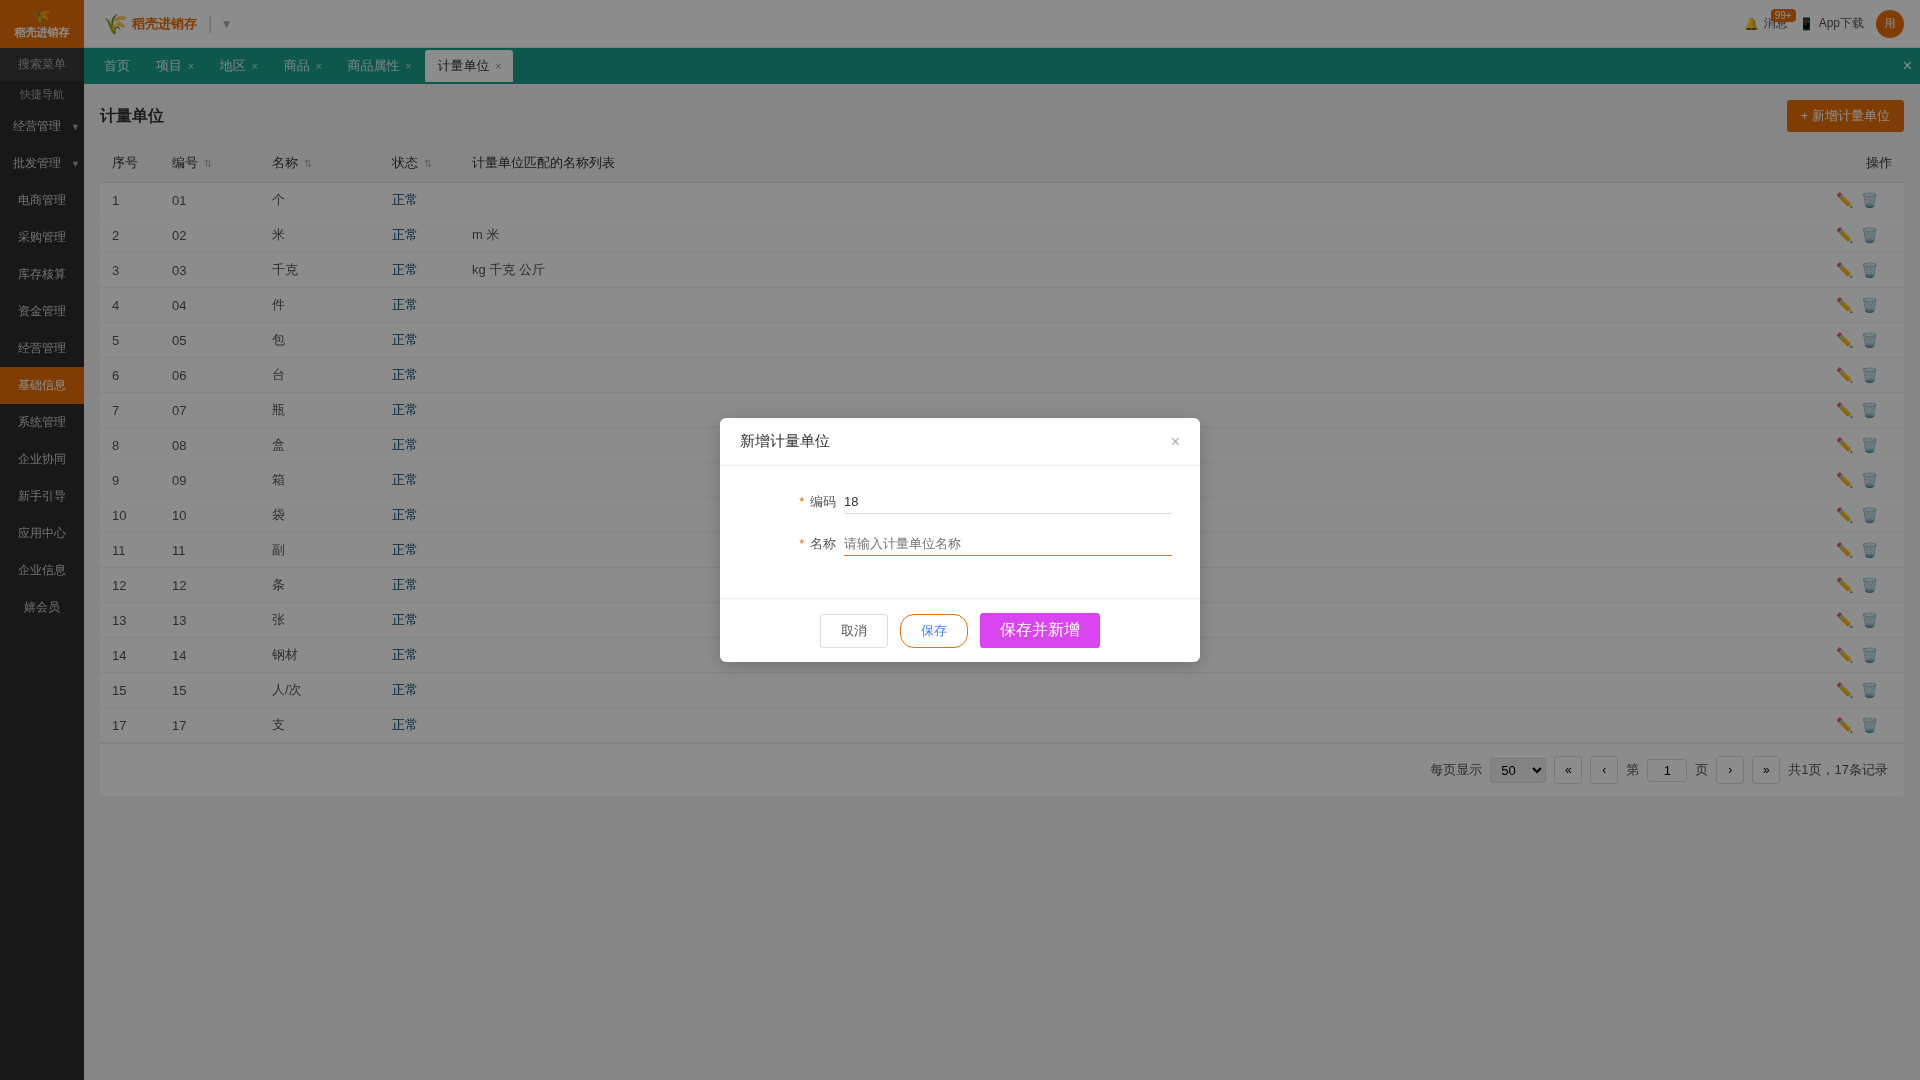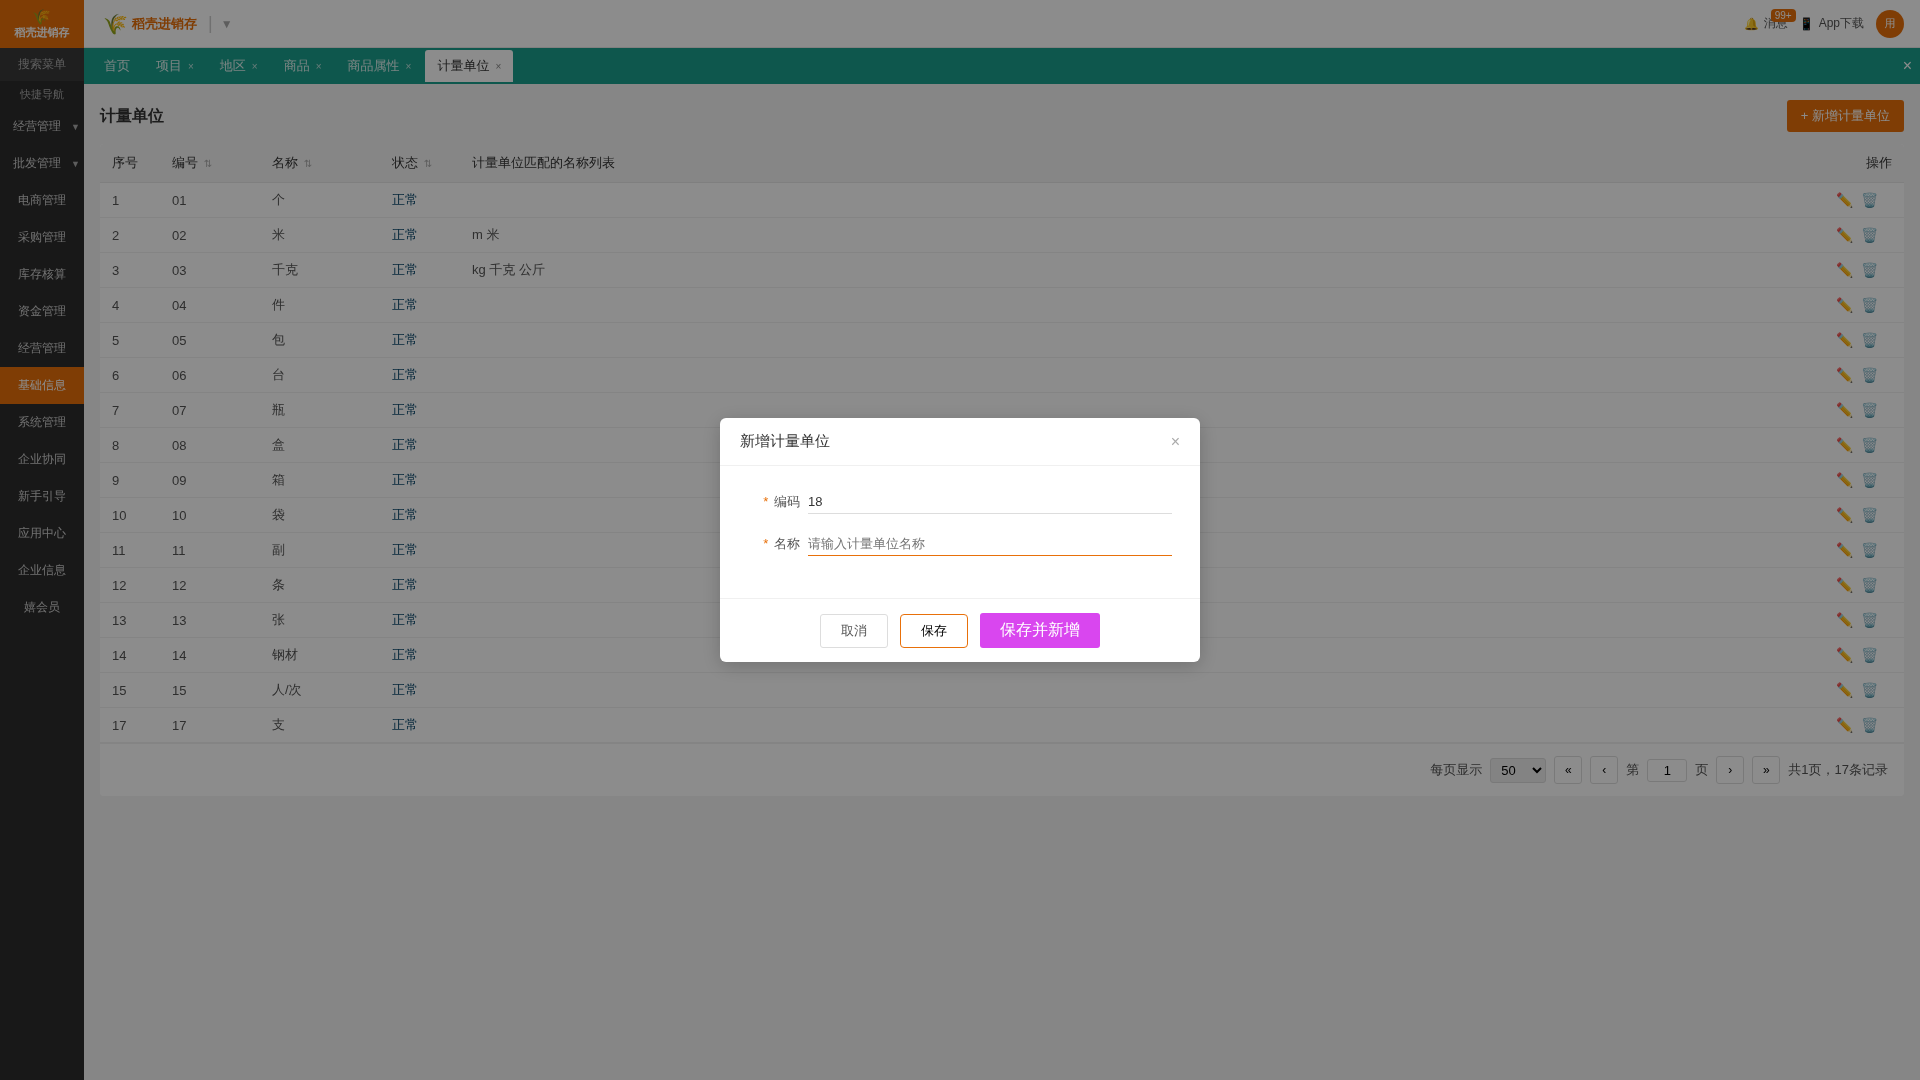--- a/index.html
+++ b/index.html
@@ -214,21 +214,21 @@
       padding: 14px 20px;
       border-bottom: 1px solid #f0f0f0;
       display: flex;
       align-items: center;
       justify-content: space-between;
       font-size: 15px;
       font-weight: 500;
       color: #333;
     }
     .modal-close { cursor: pointer; color: #aaa; font-size: 16px; }
-    .modal-body { padding: 24px 28px; }
+    .modal-body { padding: 24px 28px; margin-left: 36px; }
     .form-row {
       display: flex;
       align-items: center;
       margin-bottom: 18px;
     }
     .form-label {
       width: 60px;
       text-align: right;
       font-size: 13px;
       color: #555;
@@ -260,24 +260,24 @@
       background: white;
       border-radius: 3px;
       cursor: pointer;
       font-size: 13px;
       color: #555;
     }
     .btn-save {
       padding: 7px 20px;
       border: 1px solid #e8700a;
       background: white;
-      border-radius: 4px;
+      border-radius: 14px;
       cursor: pointer;
       font-size: 13px;
-      color: #000000;
+      color: #3b82f6;
     }
     .btn-save-new {
       padding: 7px 20px;
       border: none;
       background: #d946ef;
       border-radius: 3px;
       cursor: pointer;
       font-size: 16px;
       color: white;
     }

